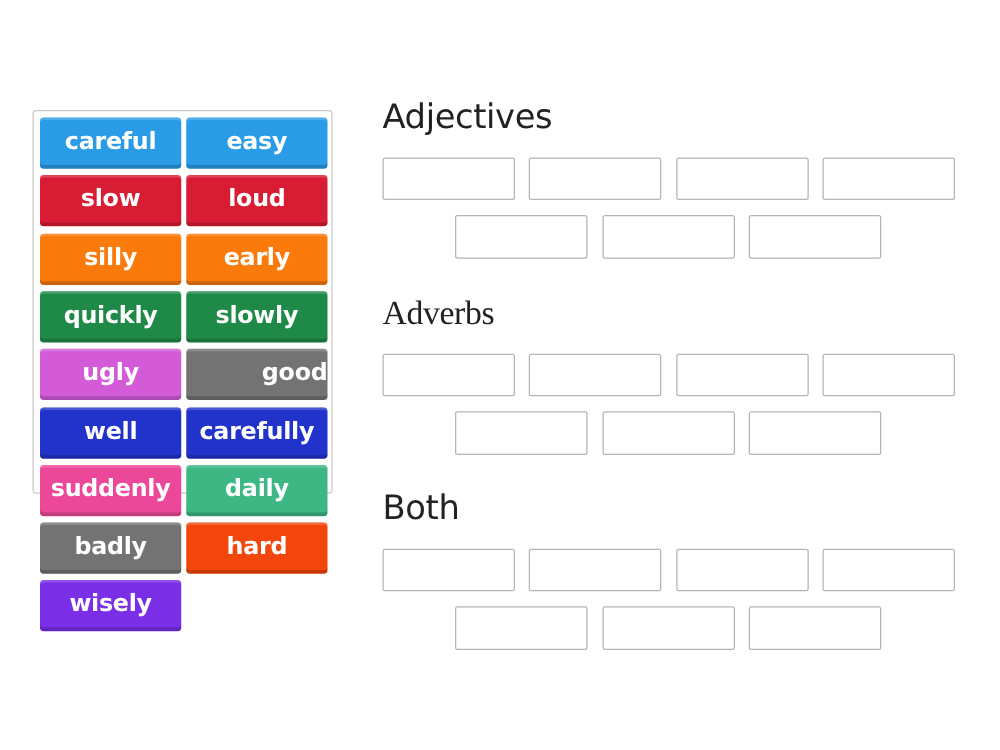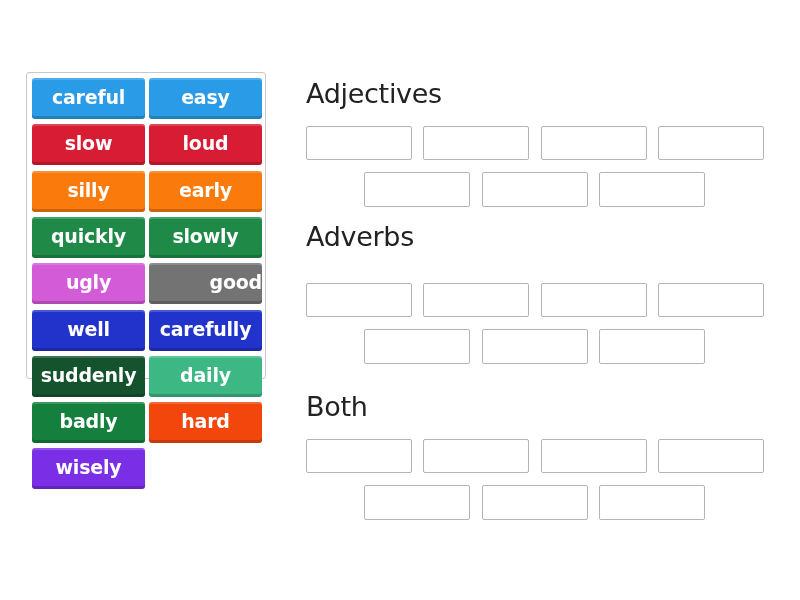--- a/index.html
+++ b/index.html
@@ -1,21 +1,21 @@
 <!DOCTYPE html>
 <html><head>
   <meta charset="utf-8">
   <style>
     html, body { margin: 0; padding: 0; }
     body {
       width: 800px; height: 600px; background: #ffffff; position: relative; overflow: hidden;
       font-family: "DejaVu Sans", "Liberation Sans", sans-serif;
     }
     .bank {
-      position: absolute; left: 26px; top: 72px; width: 240px; height: 307px;
+      position: absolute; left: 26px; top: 88px; width: 240px; height: 307px;
       border: 1px solid #c8c8c8; border-radius: 3px; background: #fff; box-sizing: border-box;
     }
     .tile {
       position: absolute; width: 113px; height: 41px; border-radius: 3px;
       color: #fff; font-weight: bold; font-size: 19px; text-align: center; line-height: 38px;
       box-sizing: border-box; cursor: grab;
       box-shadow: inset 0 -3px 0 rgba(0,0,0,0.18), inset 0 2px 0 rgba(255,255,255,0.18);
       letter-spacing: -0.2px;
     }
     .heading {
@@ -37,29 +37,29 @@
     <div class="tile" style="left: 5px; top: 51.3px; background: rgb(216, 28, 52);">slow</div>
     <div class="tile" style="left: 122px; top: 51.3px; background: rgb(216, 28, 52);">loud</div>
     <div class="tile" style="left: 5px; top: 97.6px; background: rgb(251, 122, 12);">silly</div>
     <div class="tile" style="left: 122px; top: 97.6px; background: rgb(251, 122, 12);">early</div>
     <div class="tile" style="left: 5px; top: 143.9px; background: rgb(31, 138, 72);">quickly</div>
     <div class="tile" style="left: 5px; top: 190.2px; background: rgb(211, 91, 216);">ugly</div>
     <div class="tile" style="left: 122px; top: 143.9px; background: rgb(31, 138, 72);">slowly</div>
     <div class="tile" style="left: 122px; top: 190.2px; background: #737373; text-align: right;">good</div>
     <div class="tile" style="left: 5px; top: 236.5px; background: rgb(34, 51, 204);">well</div>
     <div class="tile" style="left: 122px; top: 236.5px; background: rgb(34, 51, 204);">carefully</div>
-    <div class="tile" style="left: 5px; top: 282.8px; background: #14532d;">suddenly</div>
+    <div class="tile" style="left: 5px; top: 282.8px; background: #ec4899;">suddenly</div>
     <div class="tile" style="left: 122px; top: 282.8px; background: rgb(61, 184, 132);">daily</div>
-    <div class="tile" style="left: 5px; top: 329.1px; background: #15803d;">badly</div>
+    <div class="tile" style="left: 5px; top: 329.1px; background: #737373;">badly</div>
     <div class="tile" style="left: 122px; top: 329.1px; background: rgb(242, 70, 12);">hard</div>
     <div class="tile" style="left: 5px; top: 375.4px; background: rgb(122, 46, 230);">wisely</div>
   </div>
 
 <div class="heading" style="top:78px;">Adjectives</div>
-<div class="heading" style="top:221px;">Adverbs</div>
+<div class="heading" style="top:235px;font-family:Liberation Serif, serif;">Adverbs</div>
 <div class="heading" style="top:391px;">Both</div>
 
 <div id="slots">
     <div class="slot" style="left: 306px; top: 126px;"></div>
     <div class="slot" style="left: 423px; top: 126px;"></div>
     <div class="slot" style="left: 541px; top: 126px;"></div>
     <div class="slot" style="left: 658px; top: 126px;"></div>
     <div class="slot" style="left: 364px; top: 172px; height: 35px;"></div>
     <div class="slot" style="left: 482px; top: 172px; height: 35px;"></div>
     <div class="slot" style="left: 599px; top: 172px; height: 35px;"></div>

